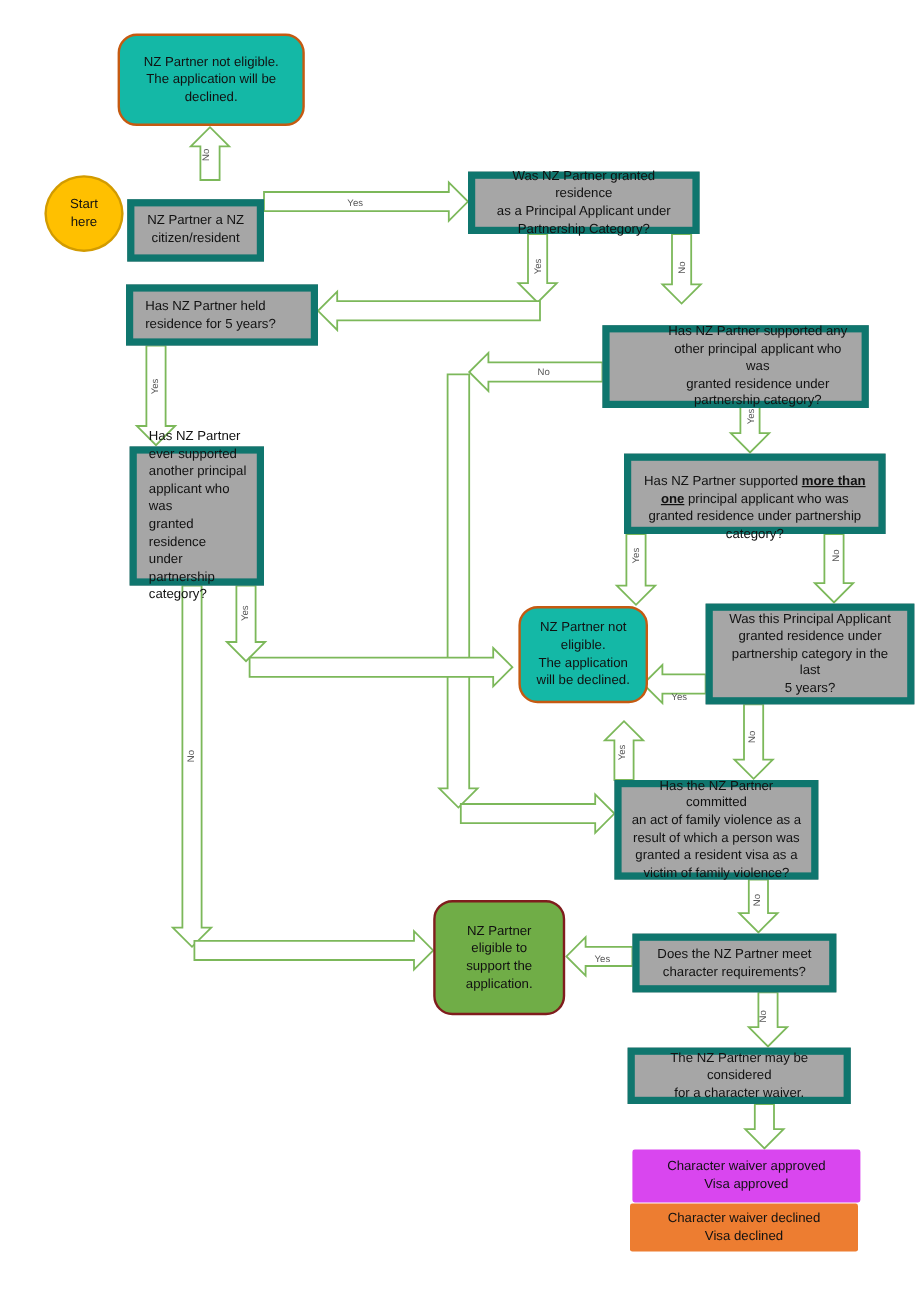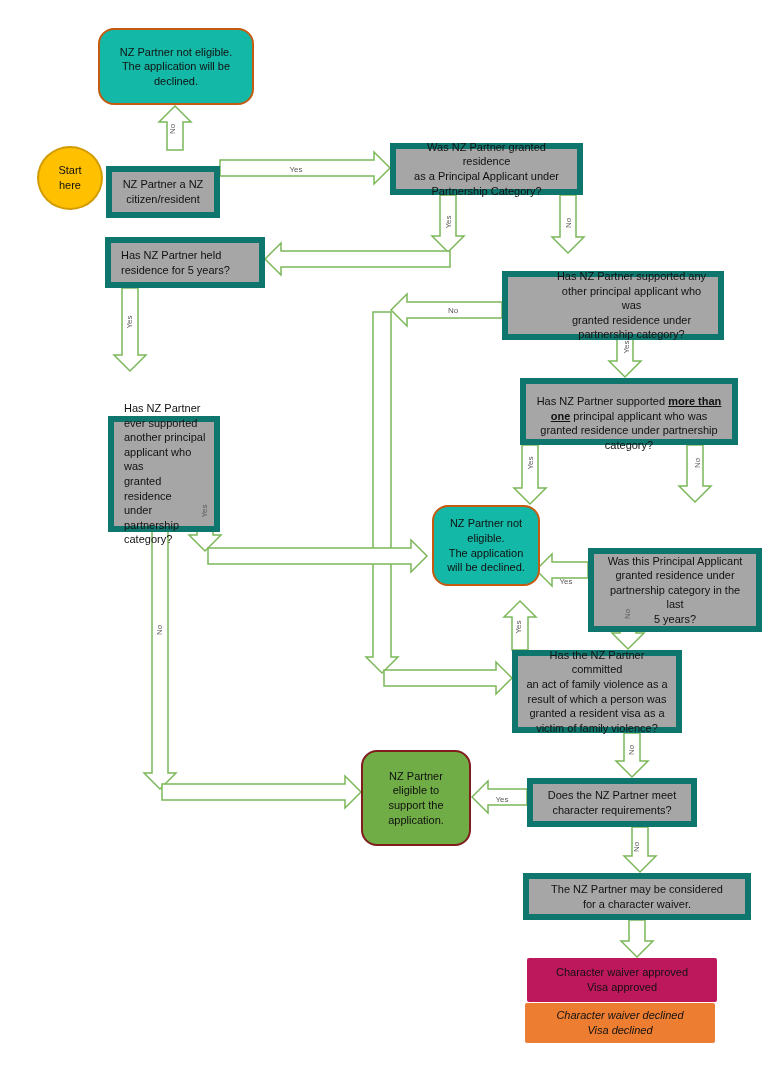--- a/index.html
+++ b/index.html
@@ -4,21 +4,21 @@
 <style>
   html,body{margin:0;padding:0;background:#ffffff;font-family:"Liberation Sans",sans-serif;}
   #canvas{position:relative;width:768px;height:1085px;background:#ffffff;overflow:hidden;}
   #arrow-layer{position:absolute;left:0;top:0;}
   .node{position:absolute;display:flex;align-items:center;justify-content:center;
         box-sizing:border-box;white-space:pre-line;font-size:11px;line-height:1.32;
         color:#111;text-align:center;padding:3px 6px;}
   .gray{background:#A6A6A6;border:6px solid #0f766e;}
   .orange{background:#14b8a6;border:2px solid #C55A11;border-radius:16px;}
   .green{background:#70AD47;border:2px solid #7f1d1d;border-radius:16px;}
-  .flat-green{background:#be185d;border-radius:2px;}
+  .flat-green{background:#d946ef;border-radius:2px;}
   .flat-orange{background:#ED7D31;border-radius:2px;}
   .circle{background:#FFC000;border:2px solid #D29B00;border-radius:50%;}
   .left-align{text-align:left;justify-content:flex-start;padding-left:10px;}
   .lab{position:absolute;font-size:8px;color:#595959;transform:translate(-50%,-50%);
        white-space:nowrap;}
   .lab.rot{transform:translate(-50%,-50%) rotate(-90deg);}
   .emph{font-weight:bold;text-decoration:underline;}
 </style>
 </head>
 <body>
@@ -61,66 +61,66 @@
 The application will be
 declined.</span></div>
 
   <div class="node gray" style="left:390px;top:143px;width:193px;height:52px;"><span>Was NZ Partner granted residence
 as a Principal Applicant under
 Partnership Category?</span></div>
 
   <div class="node gray left-align" style="left:105px;top:237px;width:160px;height:51px;"><span>Has NZ Partner held
 residence for 5 years?</span></div>
 
-  <div class="node gray left-align" style="left:108px;top:372px;width:112px;height:116px;margin-top:44px;"><span>Has NZ Partner
+  <div class="node gray left-align" style="left:108px;top:372px;width:112px;height:116px;"><span>Has NZ Partner
 ever supported
 another principal
 applicant who was
 granted residence
 under partnership
 category?</span></div>
 
   <div class="node gray" style="left:502px;top:271px;width:222px;height:69px;padding-left:43px;"><span>Has NZ Partner supported any
 other principal applicant who was
 granted residence under
 partnership category?</span></div>
 
   <div class="node gray" style="left:520px;top:378px;width:218px;height:67px;display:block;padding-top:10px;"><span>Has NZ Partner supported </span><span class="emph">more than one</span><span> principal applicant who was granted residence under partnership category?</span></div>
 
   <div class="node orange" style="left:432px;top:505px;width:108px;height:81px;"><span>NZ Partner not
 eligible.
 The application
 will be declined.</span></div>
 
-  <div class="node gray" style="left:588px;top:503px;width:174px;height:84px;margin-top:45px;"><span>Was this Principal Applicant
+  <div class="node gray" style="left:588px;top:503px;width:174px;height:84px;"><span>Was this Principal Applicant
 granted residence under
 partnership category in the last
 5 years?</span></div>
 
   <div class="node gray" style="left:512px;top:650px;width:170px;height:83px;"><span>Has the NZ Partner committed
 an act of family violence as a
 result of which a person was
 granted a resident visa as a
 victim of family violence?</span></div>
 
   <div class="node green" style="left:361px;top:750px;width:110px;height:96px;"><span>NZ Partner
 eligible to
 support the
 application.</span></div>
 
   <div class="node gray" style="left:527px;top:778px;width:170px;height:49px;"><span>Does the NZ Partner meet
 character requirements?</span></div>
 
-  <div class="node gray" style="left:523px;top:873px;width:228px;height:47px;"><span>The NZ Partner may be considered
+  <div class="node gray" style="left:523px;top:873px;width:186px;height:47px;"><span>The NZ Partner may be considered
 for a character waiver.</span></div>
 
   <div class="node flat-green" style="left:527px;top:958px;width:190px;height:44px;"><span>Character waiver approved
 Visa approved</span></div>
 
-  <div class="node flat-orange" style="left:525px;top:1003px;width:190px;height:40px;font-style:italic;"><span>Character waiver declined
+  <div class="node flat-orange" style="left:525px;top:1003px;width:190px;height:40px;"><span>Character waiver declined
 Visa declined</span></div>
 
   <div class="lab rot" style="left:172px;top:129px;">No</div>
   <div class="lab" style="left:296px;top:169px;">Yes</div>
   <div class="lab rot" style="left:448px;top:222px;">Yes</div>
   <div class="lab rot" style="left:568px;top:223px;">No</div>
   <div class="lab rot" style="left:129px;top:322px;">Yes</div>
   <div class="lab" style="left:453px;top:310px;">No</div>
   <div class="lab rot" style="left:626px;top:347px;">Yes</div>
   <div class="lab rot" style="left:204px;top:511px;">Yes</div>

